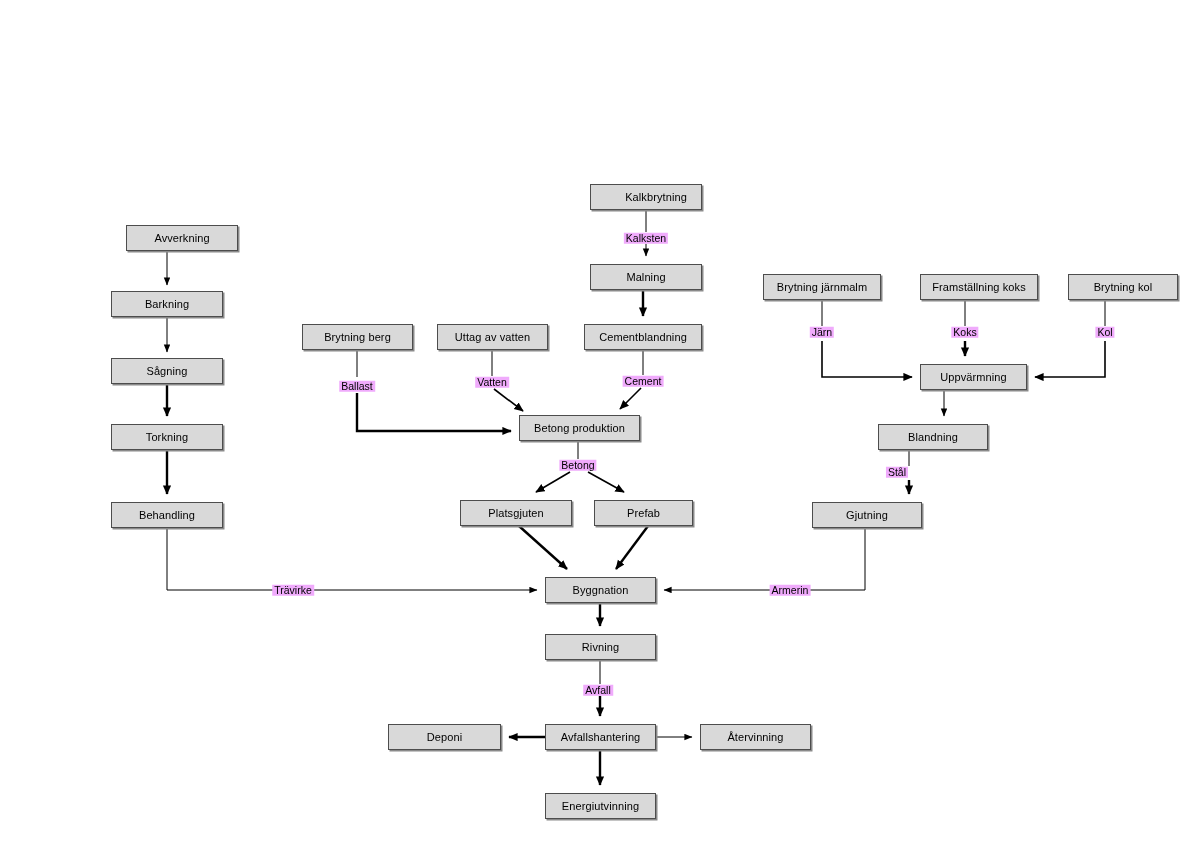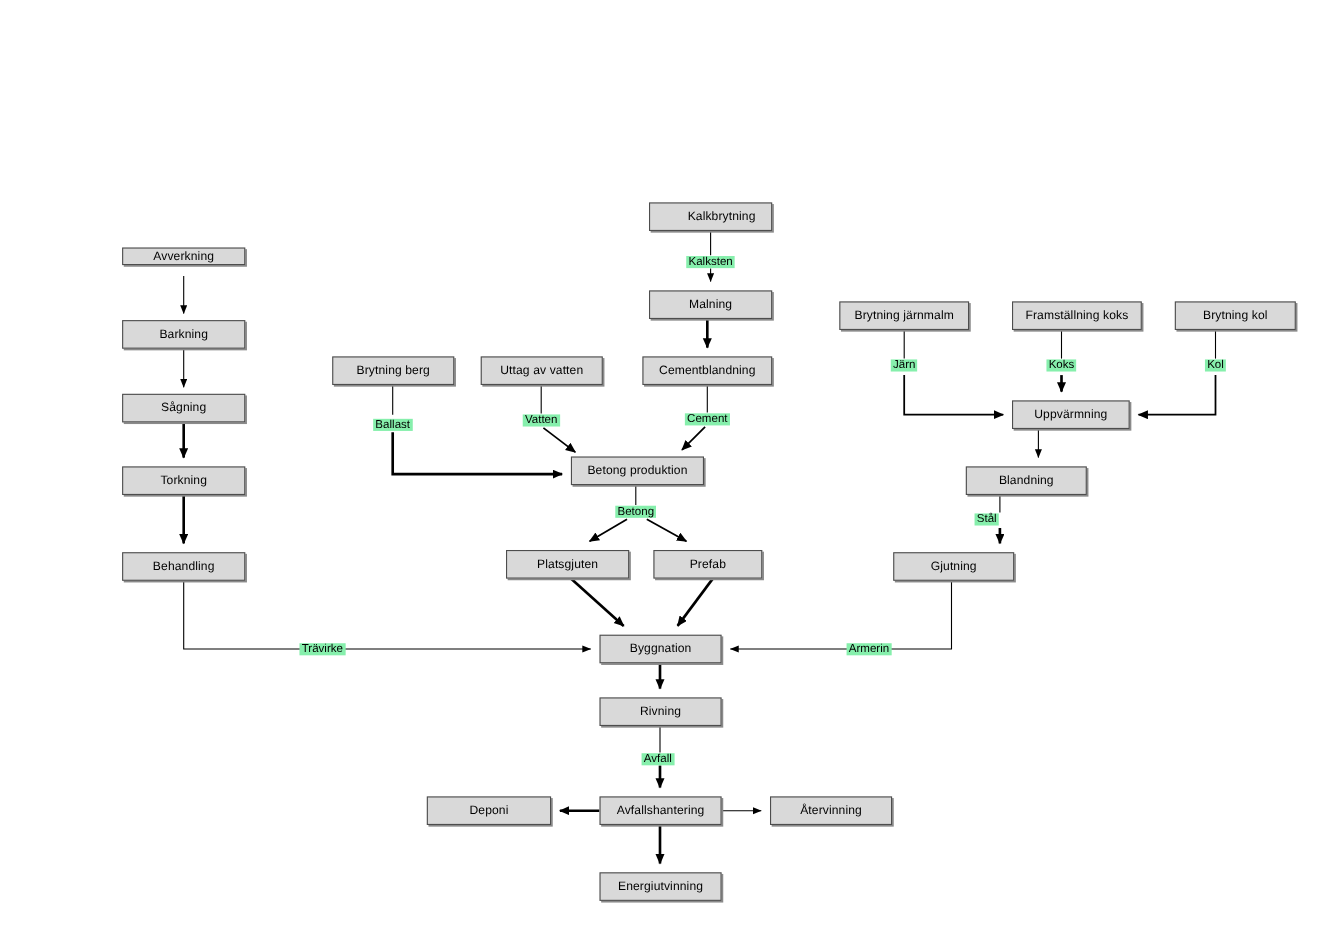--- a/index.html
+++ b/index.html
@@ -44,21 +44,21 @@
     font-size: 11px;
     color: #000000;
     line-height: 1;
     white-space: nowrap;
     letter-spacing: 0.1px;
   }
   .edge-label {
     position: absolute;
     font-size: 10.5px;
     color: #000000;
-    background: #86efac;
+    background: #f0abfc;
     padding: 0 2px;
     white-space: nowrap;
     transform: translate(-50%, -50%);
     line-height: 1;
   }
 </style>
 </head>
 <body>
 
 <div id="diagram-root">
@@ -123,21 +123,21 @@
       <path d="M600,696 L600,716" stroke-width="2.4" marker-end="url(#ah-thick)"></path>
 
       <path d="M545,737 L509,737" stroke-width="2.4" marker-end="url(#ah-thick)"></path>
       <path d="M656,737 L692,737" stroke-width="1" marker-end="url(#ah-thin)"></path>
       <path d="M600,750 L600,785" stroke-width="2.4" marker-end="url(#ah-thick)"></path>
     </g>
   </svg>
 
   <div id="node-layer">
 
-    <div class="node" style="left:111px;top:225px;width:112px;height:16px;">Avverkning</div>
+    <div class="node" style="left:126px;top:225px;width:112px;height:26px;">Avverkning</div>
     <div class="node" style="left:111px;top:291px;width:112px;height:26px;">Barkning</div>
     <div class="node" style="left:111px;top:358px;width:112px;height:26px;">Sågning</div>
     <div class="node" style="left:111px;top:424px;width:112px;height:26px;">Torkning</div>
     <div class="node" style="left:111px;top:502px;width:112px;height:26px;">Behandling</div>
 
     <div class="node" style="left:590px;top:184px;width:112px;height:26px;padding-left:20px;">Kalkbrytning</div>
     <div class="node" style="left:590px;top:264px;width:112px;height:26px;">Malning</div>
     <div class="node" style="left:584px;top:324px;width:118px;height:26px;">Cementblandning</div>
     <div class="node" style="left:302px;top:324px;width:111px;height:26px;">Brytning berg</div>
     <div class="node" style="left:437px;top:324px;width:111px;height:26px;">Uttag av vatten</div>

